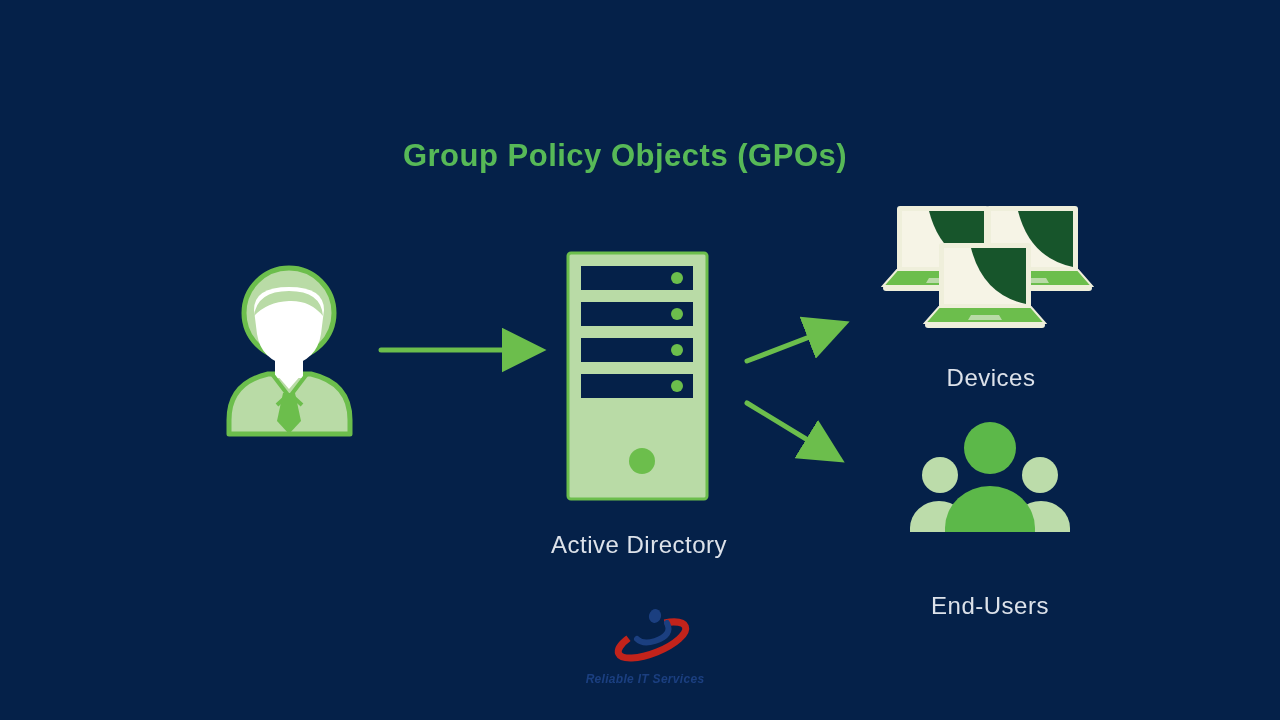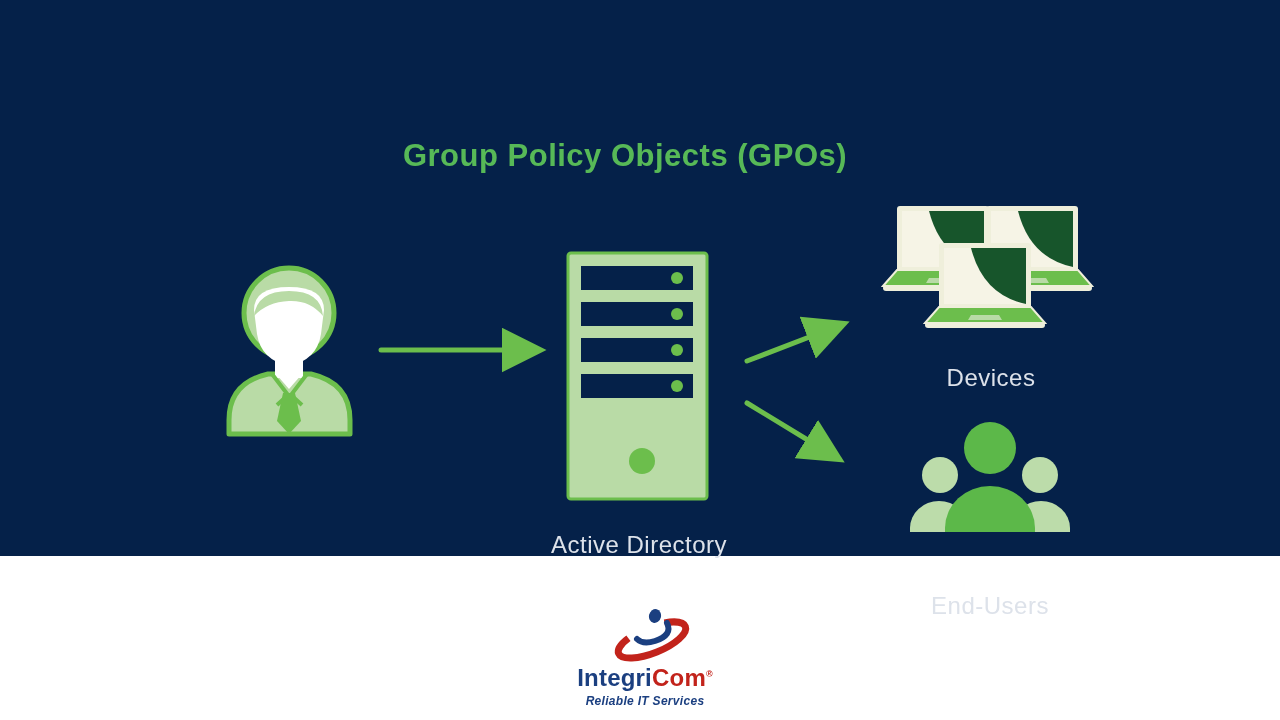--- a/index.html
+++ b/index.html
@@ -6,21 +6,21 @@
     margin: 0;
     padding: 0;
     width: 1280px;
     height: 720px;
     overflow: hidden;
     font-family: "Liberation Sans", sans-serif;
   }
   .stage {
     position: relative;
     width: 1280px;
-    height: 556px;
+    height: 720px;
     background: var(--bg, #052149);
   }
   .title {
     position: absolute;
     top: 138px;
     left: -15px;
     width: 1280px;
     margin: 0;
     text-align: center;
     font-size: 31px;
@@ -162,19 +162,16 @@
   <div class="node-label label-devices">Devices</div>
   <div class="node-label label-server">Active Directory</div>
   <div class="node-label label-users">End-Users</div>
 
   <div class="logo">
     <svg class="logo-swoosh" width="92" height="56" viewBox="0 0 92 56">
       <ellipse cx="46" cy="32" rx="36" ry="13" fill="none" stroke="#C2231B" stroke-width="7" pathLength="100" stroke-dasharray="76 24" stroke-dashoffset="14" transform="rotate(-22 46 32)"></ellipse>
       <ellipse cx="49" cy="8" rx="6" ry="7" fill="#1B3F80" transform="rotate(14 49 8)"></ellipse>
       <path d="M61 15 Q67 27 49 33 Q37 37 31 31" fill="none" stroke="#1B3F80" stroke-width="6" stroke-linecap="round"></path>
     </svg>
-    <div class="logo-name">
-      <span class="part-blue">Integri</span><span class="part-red">Com</span><span class="reg">®</span>
-    </div>
     <div class="logo-tagline">Reliable IT Services</div>
   </div>
 
 </div>
 
 </body></html>

